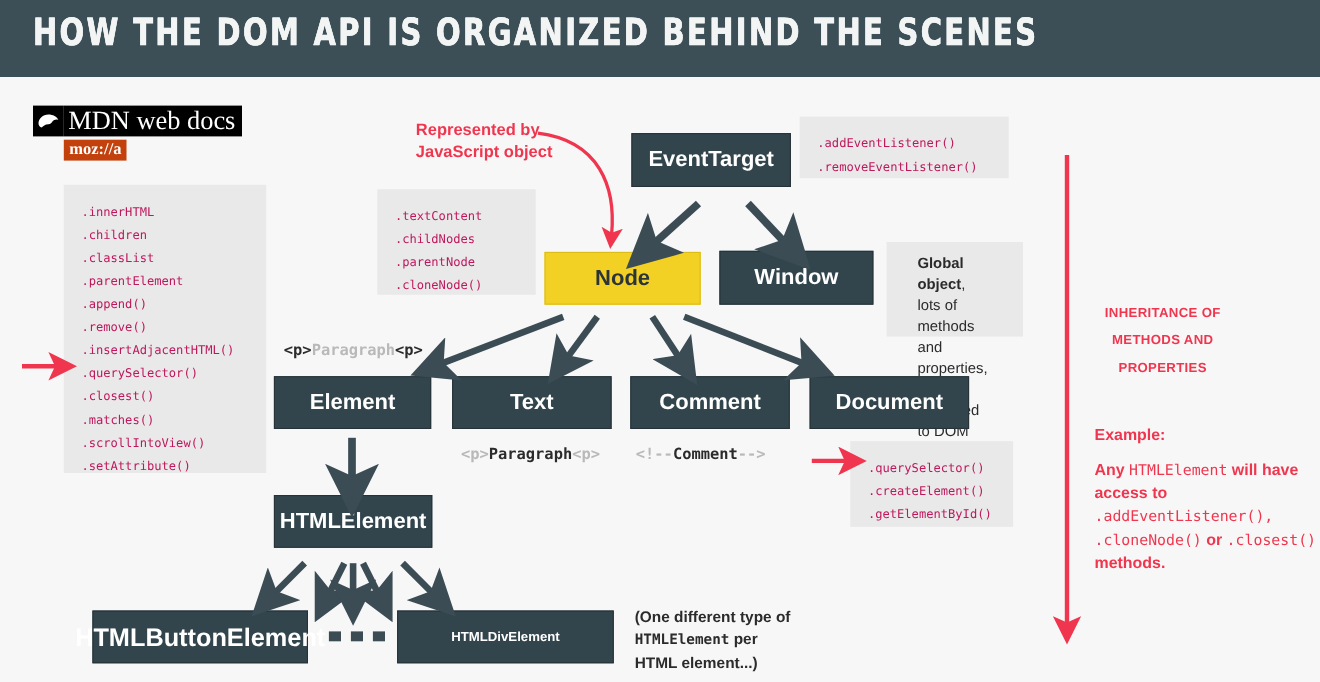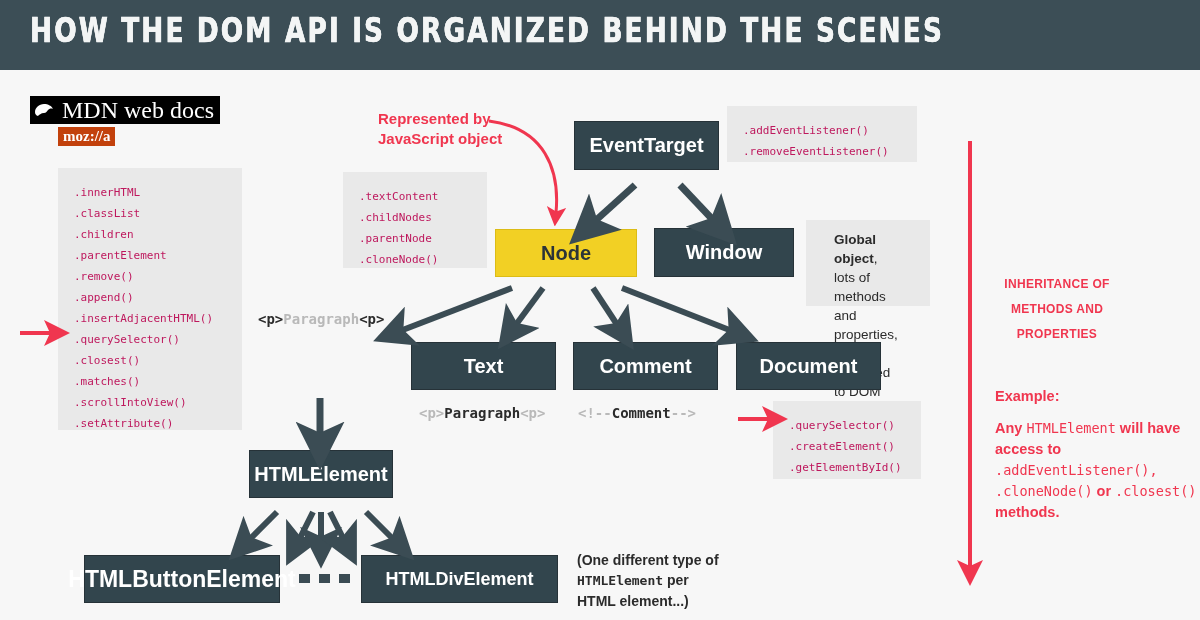--- a/index.html
+++ b/index.html
@@ -145,25 +145,25 @@
           <path d="M1 10 C1 6, 5 2, 10 2 C14 2, 18 4, 19 7 C17 6, 15 7, 14 8 C13 9.5, 12 11, 10 11 C7 11, 5 13, 4 14 C2 13.5, 1 12, 1 10 Z" fill="#ffffff"></path>
         </svg>
       </div>
       <div class="mdn-word">MDN web docs</div>
     </div>
     <div class="mdn-moz">moz://a</div>
   </div>
 
   <div class="methods" id="panel-element" style="left:58px;top:168px;width:184px;height:262px;">
       <div>.innerHTML</div>
+      <div>.children</div>
       <div>.classList</div>
-      <div>.children</div>
       <div>.parentElement</div>
+      <div>.append()</div>
       <div>.remove()</div>
-      <div>.append()</div>
       <div>.insertAdjacentHTML()</div>
       <div>.querySelector()</div>
       <div>.closest()</div>
       <div>.matches()</div>
       <div>.scrollIntoView()</div>
       <div>.setAttribute()</div>
     </div>
 
   <div class="methods" id="panel-node" style="left:343px;top:172px;width:144px;height:96px;">
       <div>.textContent</div>
@@ -189,32 +189,33 @@
 
   <div class="red-label" style="left:378px;top:109px;width:180px;white-space:pre-line;">Represented by
 JavaScript object</div>
 
   <div class="node-box" style="left:574px;top:121px;width:145px;height:49px;">EventTarget</div>
 
   <div class="node-box yellow" style="left:495px;top:229px;width:142px;height:48px;">Node</div>
 
   <div class="node-box" style="left:654px;top:228px;width:140px;height:49px;">Window</div>
 
+  <div class="node-box" style="left:249px;top:342px;width:143px;height:48px;">Element</div>
 
   <div class="node-box" style="left:411px;top:342px;width:145px;height:48px;">Text</div>
 
   <div class="node-box" style="left:573px;top:342px;width:145px;height:48px;">Comment</div>
 
   <div class="node-box" style="left:736px;top:342px;width:145px;height:48px;">Document</div>
 
   <div class="node-box" style="left:249px;top:450px;width:144px;height:48px;">HTMLElement</div>
 
   <div class="node-box" style="left:84px;top:555px;width:196px;height:48px;font-size:23px;">HTMLButtonElement</div>
 
-  <div class="node-box" style="left:361px;top:555px;width:197px;height:48px;font-size:18px;text-align:right;">HTMLDivElement</div>
+  <div class="node-box" style="left:361px;top:555px;width:197px;height:48px;font-size:12px;text-align:right;">HTMLDivElement</div>
 
   <div class="dots" style="left:299px;top:574px;">
     <i></i>
       <i></i>
       <i></i>
   </div>
 
   <div class="code-ann" id="ann-element-above" style="left:258px;top:311px;"><span class="tag-dark">&lt;p&gt;</span><span class="tag-light">Paragraph</span><span class="tag-dark">&lt;p&gt;</span></div>
   <div class="code-ann" id="ann-text-below" style="left:419px;top:405px;"><span class="tag-light">&lt;p&gt;</span><span class="tag-dark">Paragraph</span><span class="tag-light">&lt;p&gt;</span></div>
   <div class="code-ann" id="ann-comment-below" style="left:578px;top:405px;"><span class="tag-light">&lt;!--</span><span class="tag-dark">Comment</span><span class="tag-light">--&gt;</span></div>

